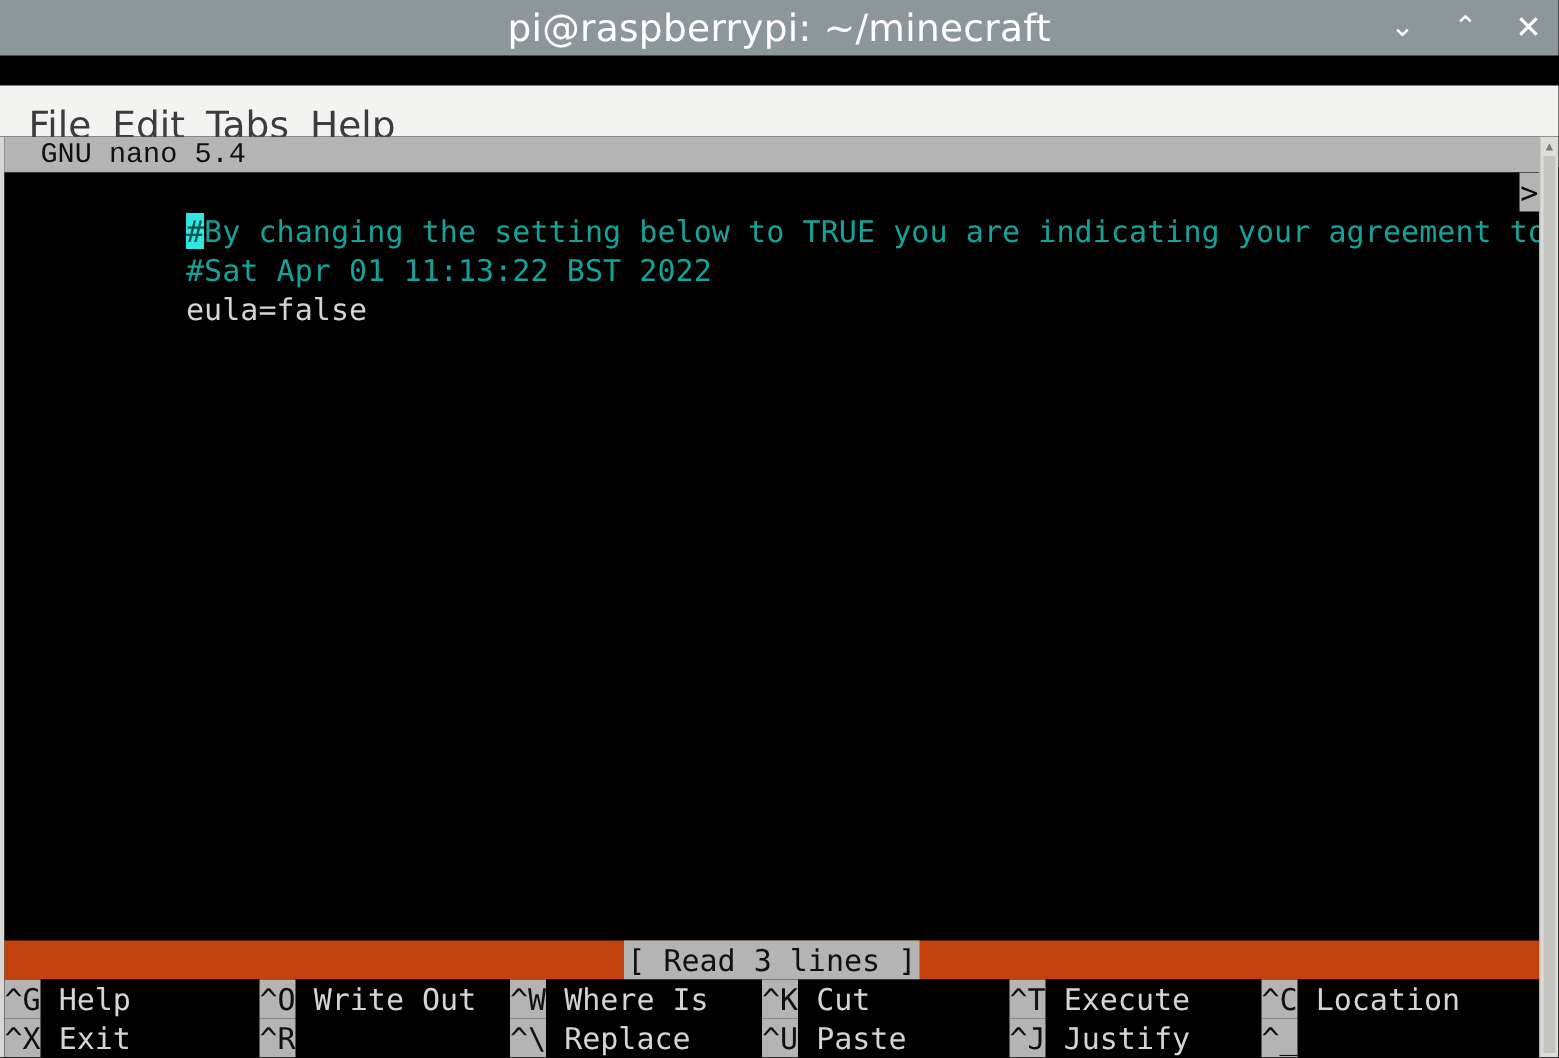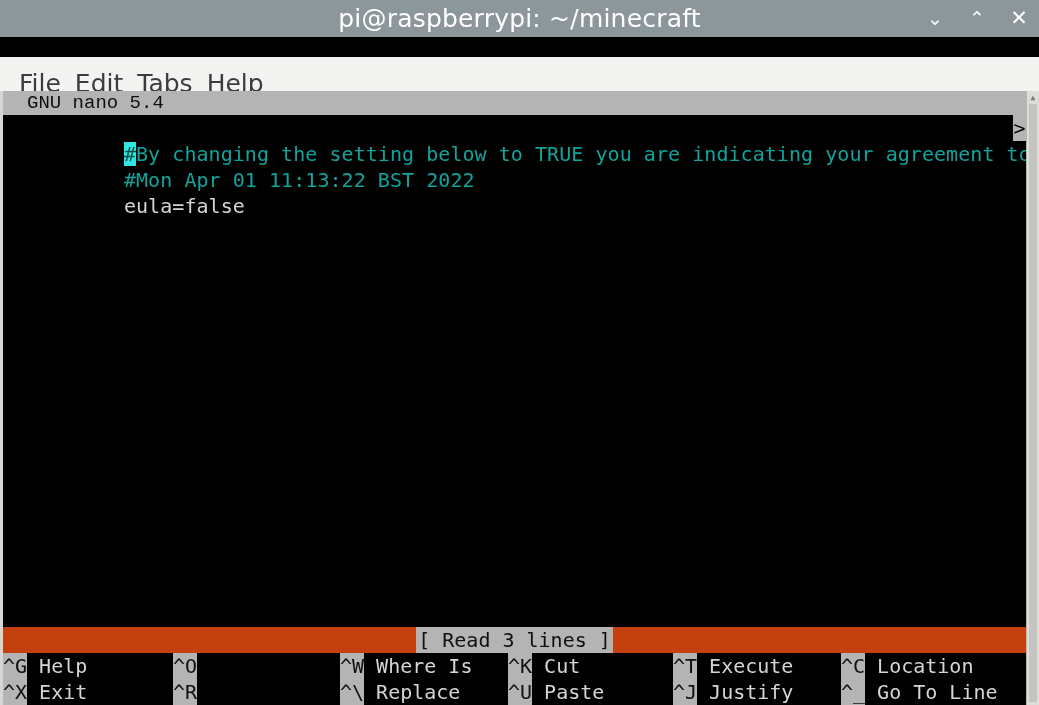--- a/index.html
+++ b/index.html
@@ -277,41 +277,41 @@
       </div>
 
       <div class="nano-body">
 
         <div class="term-line">
           <span class="cursor-cell">#</span><span class="c-comment">By changing the setting below to TRUE you are indicating your agreement to our</span>
           <span class="cont-marker">&gt;</span>
         </div>
 
         <div class="term-line">
-          <span class="c-comment">#Mon Apr 01 11:13:22 BST 2022</span>
+          <span class="c-comment">#Sat Apr 01 11:13:22 BST 2022</span>
         </div>
 
         <div class="term-line">
           <span class="c-text">eula=false</span>
         </div>
 
       </div>
 
       <div class="nano-status">
         <span class="status-msg">[ Read 3 lines ]</span>
       </div>
 
       <div class="shortcut-rows">
 
         <div class="shortcut-row">
           <div class="sc-item" style="left:0px;">
             <span class="sc-key">^G</span><span class="sc-label">Help</span>
           </div>
           <div class="sc-item" style="left:170px;">
-            <span class="sc-key">^O</span>
+            <span class="sc-key">^O</span><span class="sc-label">Write Out</span>
           </div>
           <div class="sc-item" style="left:337px;">
             <span class="sc-key">^W</span><span class="sc-label">Where Is</span>
           </div>
           <div class="sc-item" style="left:505px;">
             <span class="sc-key">^K</span><span class="sc-label">Cut</span>
           </div>
           <div class="sc-item" style="left:670px;">
             <span class="sc-key">^T</span><span class="sc-label">Execute</span>
           </div>
@@ -330,21 +330,21 @@
           <div class="sc-item" style="left:337px;">
             <span class="sc-key">^\</span><span class="sc-label">Replace</span>
           </div>
           <div class="sc-item" style="left:505px;">
             <span class="sc-key">^U</span><span class="sc-label">Paste</span>
           </div>
           <div class="sc-item" style="left:670px;">
             <span class="sc-key">^J</span><span class="sc-label">Justify</span>
           </div>
           <div class="sc-item" style="left:838px;">
-            <span class="sc-key">^_</span><span class="sc-label">Go To Line</span>
+            <span class="sc-key">^_</span>
           </div>
         </div>
 
       </div>
 
     </div>
   </div>
 
 </div>
 

